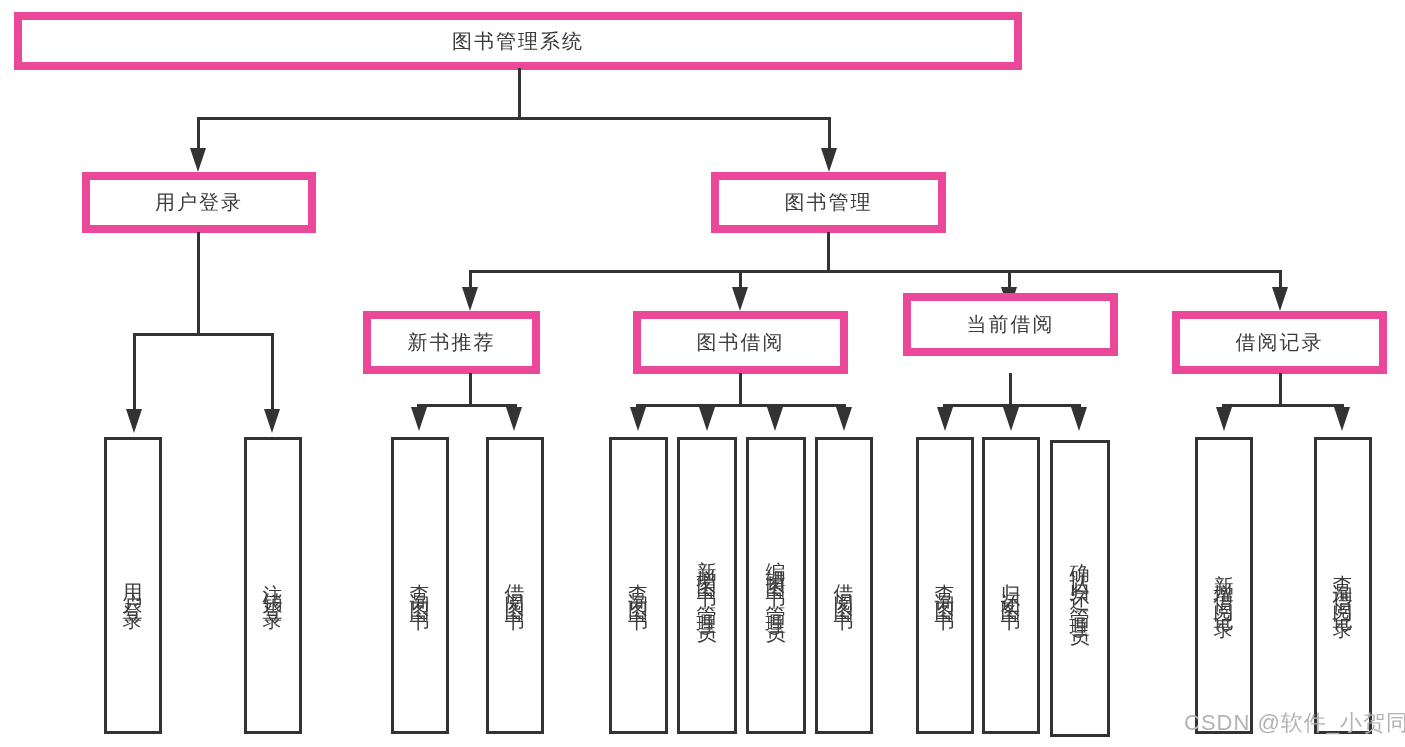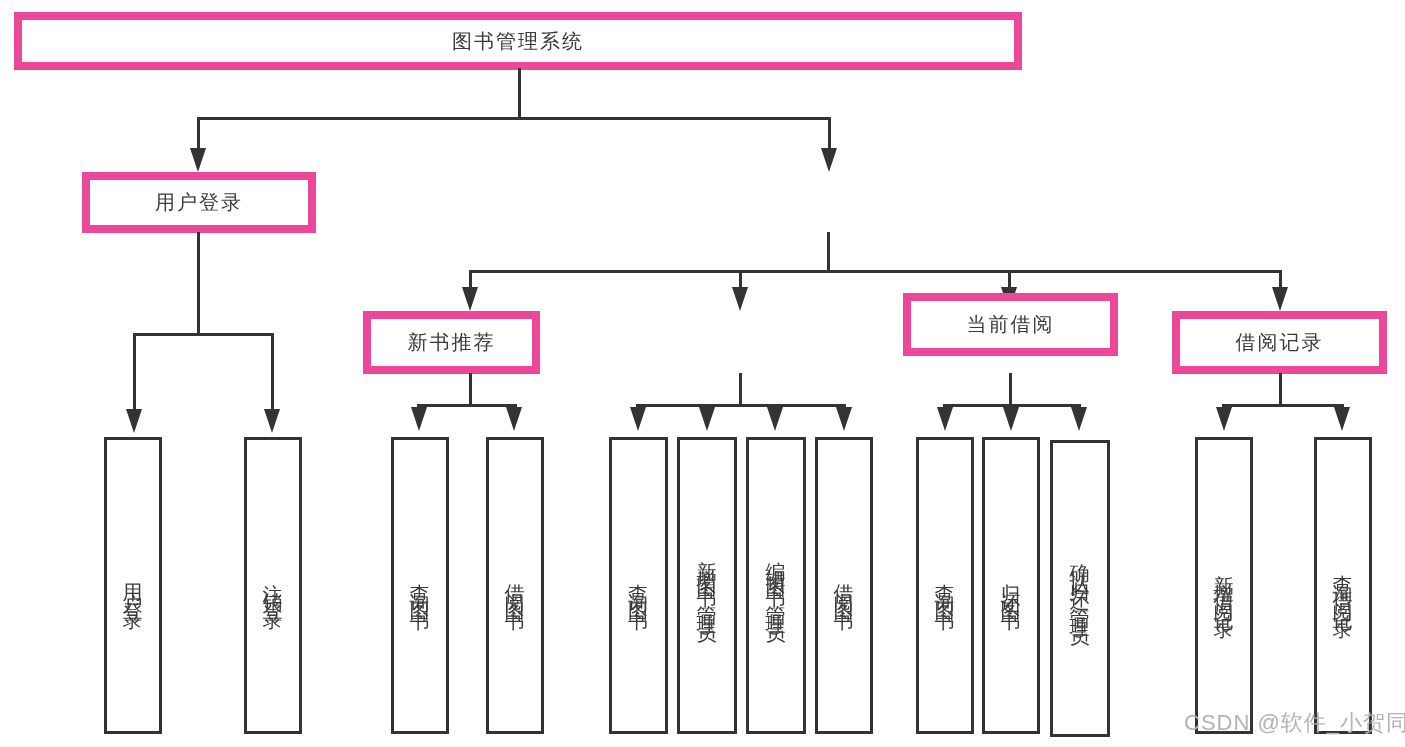--- a/index.html
+++ b/index.html
@@ -51,20 +51,23 @@
   <div class="vline" style="left:518px;top:68px;width:3px;height:51px"></div>
   <div class="hline" style="left:197px;top:117px;width:634px;height:3px"></div>
   <div class="vline" style="left:197px;top:117px;width:3px;height:34px"></div>
   <div class="arrow" style="left:190px;top:148px"></div>
   <div class="vline" style="left:828px;top:117px;width:3px;height:34px"></div>
   <div class="arrow" style="left:821px;top:148px"></div>
 
   <div class="hbox" style="left:82px;top:172px;width:234px;height:61px">
     <span>用户登录</span>
   </div>
+  <div class="hbox" style="left:711px;top:172px;width:235px;height:61px">
+    <span>图书管理</span>
+  </div>
 
   <div class="vline" style="left:197px;top:232px;width:3px;height:104px"></div>
   <div class="hline" style="left:133px;top:333px;width:141px;height:3px"></div>
   <div class="vline" style="left:133px;top:333px;width:3px;height:77px"></div>
   <div class="arrow" style="left:126px;top:409px"></div>
   <div class="vline" style="left:271px;top:333px;width:3px;height:77px"></div>
   <div class="arrow" style="left:264px;top:409px"></div>
 
   <div class="vline" style="left:827px;top:232px;width:3px;height:41px"></div>
   <div class="hline" style="left:469px;top:270px;width:813px;height:3px"></div>
@@ -72,20 +75,23 @@
   <div class="arrow" style="left:462px;top:287px"></div>
   <div class="vline" style="left:739px;top:270px;width:3px;height:19px"></div>
   <div class="arrow" style="left:732px;top:287px"></div>
   <div class="vline" style="left:1008px;top:270px;width:3px;height:19px"></div>
   <div class="arrow" style="left:1001px;top:287px"></div>
   <div class="vline" style="left:1279px;top:270px;width:3px;height:19px"></div>
   <div class="arrow" style="left:1272px;top:287px"></div>
 
   <div class="hbox" style="left:363px;top:311px;width:177px;height:63px">
     <span>新书推荐</span>
+  </div>
+  <div class="hbox" style="left:633px;top:311px;width:215px;height:63px">
+    <span>图书借阅</span>
   </div>
   <div class="hbox" style="left:903px;top:293px;width:215px;height:63px">
     <span>当前借阅</span>
   </div>
   <div class="hbox" style="left:1172px;top:311px;width:215px;height:63px">
     <span>借阅记录</span>
   </div>
 
   <div class="vline" style="left:469px;top:373px;width:3px;height:34px"></div>
   <div class="hline" style="left:417px;top:404px;width:100px;height:3px"></div>

